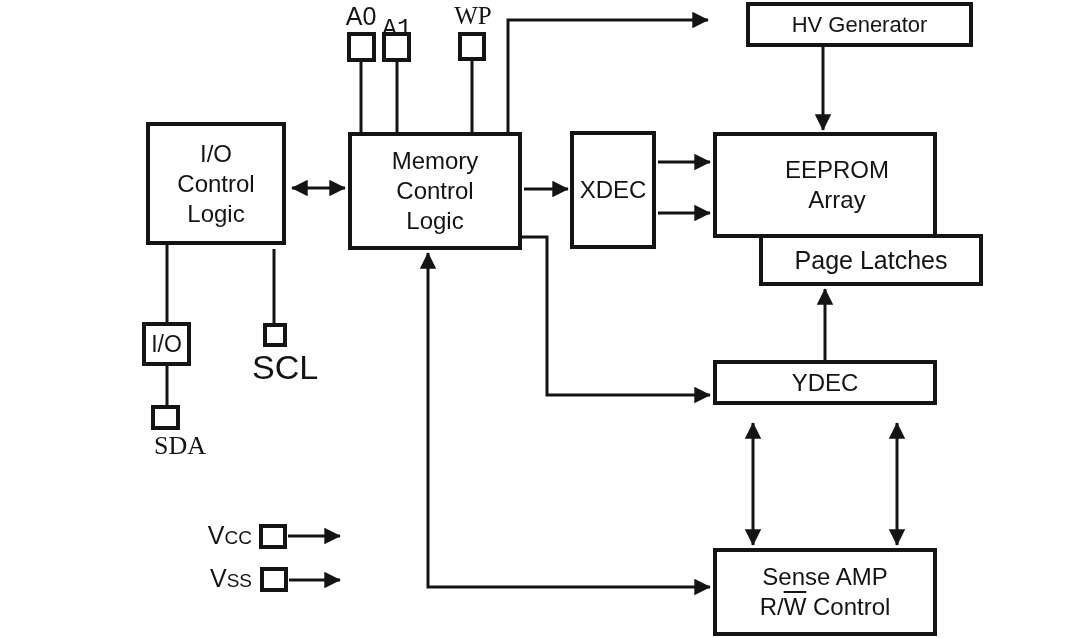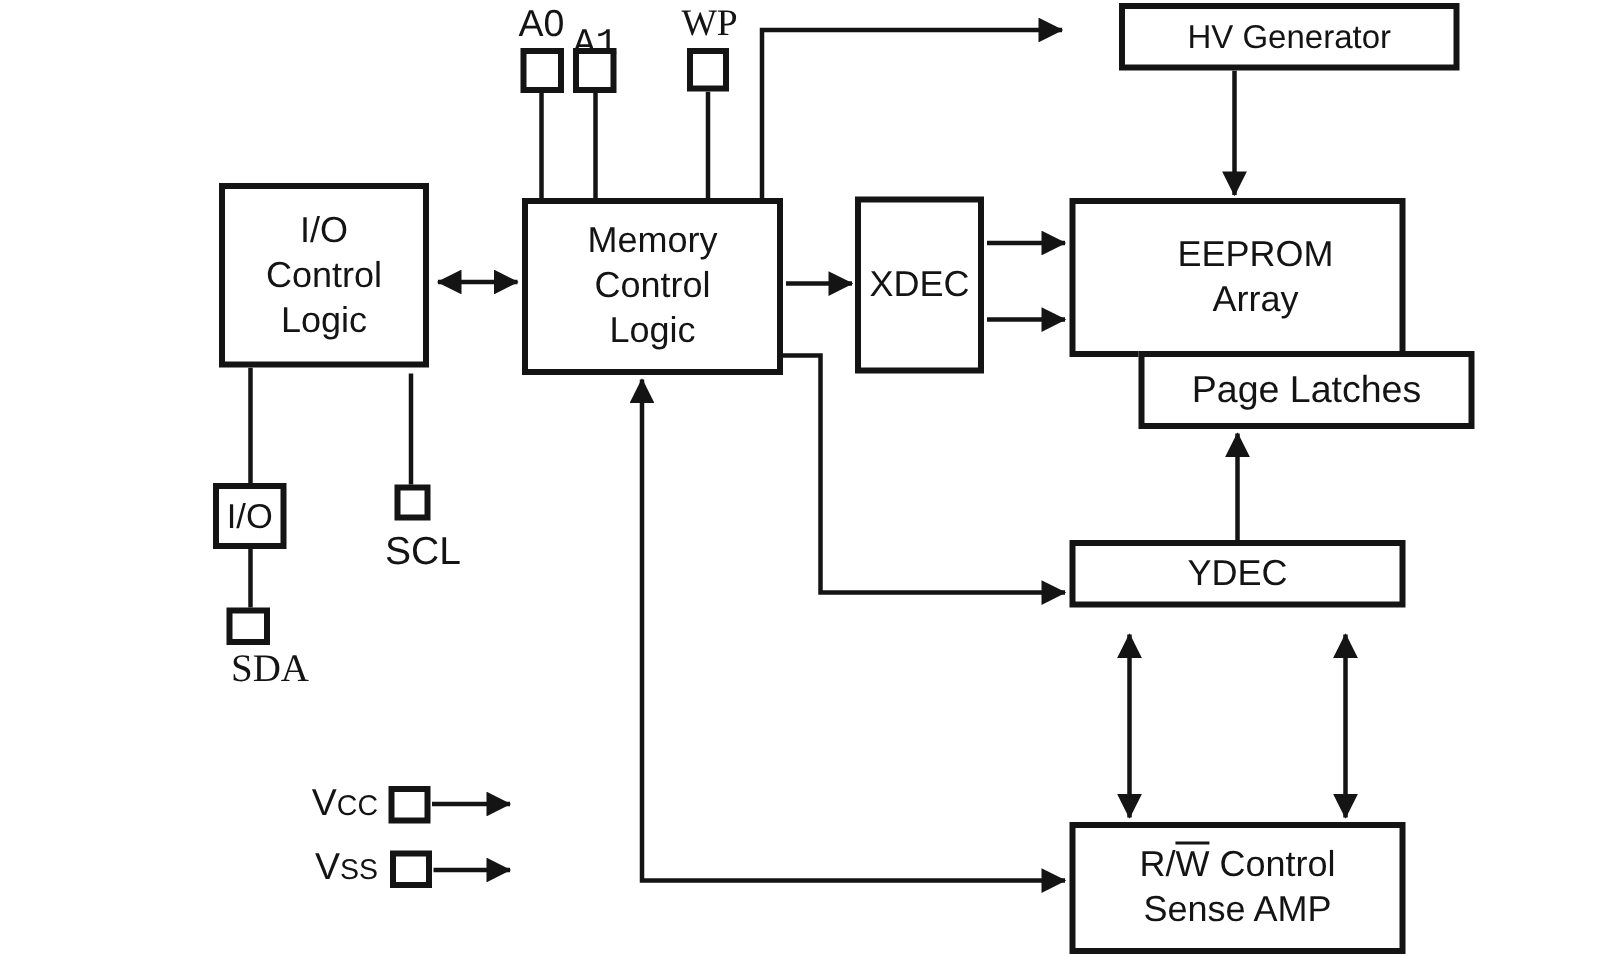--- a/index.html
+++ b/index.html
@@ -111,37 +111,37 @@
 
   <div class="block" style="left:713px; top:234px; width:224px; height:52px; font-size:25px;margin-left:46px;">
     <div>Page Latches</div>
   </div>
 
   <div class="block" style="left:713px; top:360px; width:224px; height:45px;">
     <div>YDEC</div>
   </div>
 
   <div class="block" style="left:713px; top:548px; width:224px; height:88px;">
+    <div>Sense AMP</div>
     <div><span>R/</span><span class="ov">W</span><span> Control</span></div>
-    <div>Sense AMP</div>
   </div>
 
   <div class="block" style="left:142px; top:322px; width:49px; height:44px; font-size:23px;">
     <div>I/O</div>
   </div>
 
   <div class="pin" style="left:347px; top:32px; width:29px; height:30px;"></div>
   <div class="pin" style="left:382px; top:32px; width:29px; height:30px;"></div>
   <div class="pin" style="left:458px; top:32px; width:28px; height:29px;"></div>
   <div class="pin" style="left:263px; top:323px; width:24px; height:24px;"></div>
   <div class="pin" style="left:151px; top:405px; width:29px; height:25px;"></div>
   <div class="pin" style="left:259px; top:524px; width:28px; height:25px;"></div>
   <div class="pin" style="left:260px; top:567px; width:28px; height:25px;"></div>
 
   <div class="plabel" style="left:336px; top:3px; width:50px;">A0</div>
   <div class="plabel" style="left:372px; top:17px; width:50px;font-family:Liberation Mono, monospace;">A1</div>
   <div class="plabel" style="left:448px; top:3px; width:50px;font-family:Liberation Serif, serif;">WP</div>
-  <div class="plabel" style="left:252px; top:354px; width:60px; font-size:26px;">SCL</div>
+  <div class="plabel" style="left:252px; top:354px; width:60px; font-size:34px;">SCL</div>
   <div class="plabel" style="left:150px; top:433px; width:60px; font-size:26px;font-family:Liberation Serif, serif;">SDA</div>
   <div class="plabel right-align" style="left:185px; top:522px; width:67px;"><span>V</span><span class="subcap">CC</span></div>
   <div class="plabel right-align" style="left:185px; top:565px; width:67px;"><span>V</span><span class="subcap">SS</span></div>
 
 </div>
 
 </body></html>

